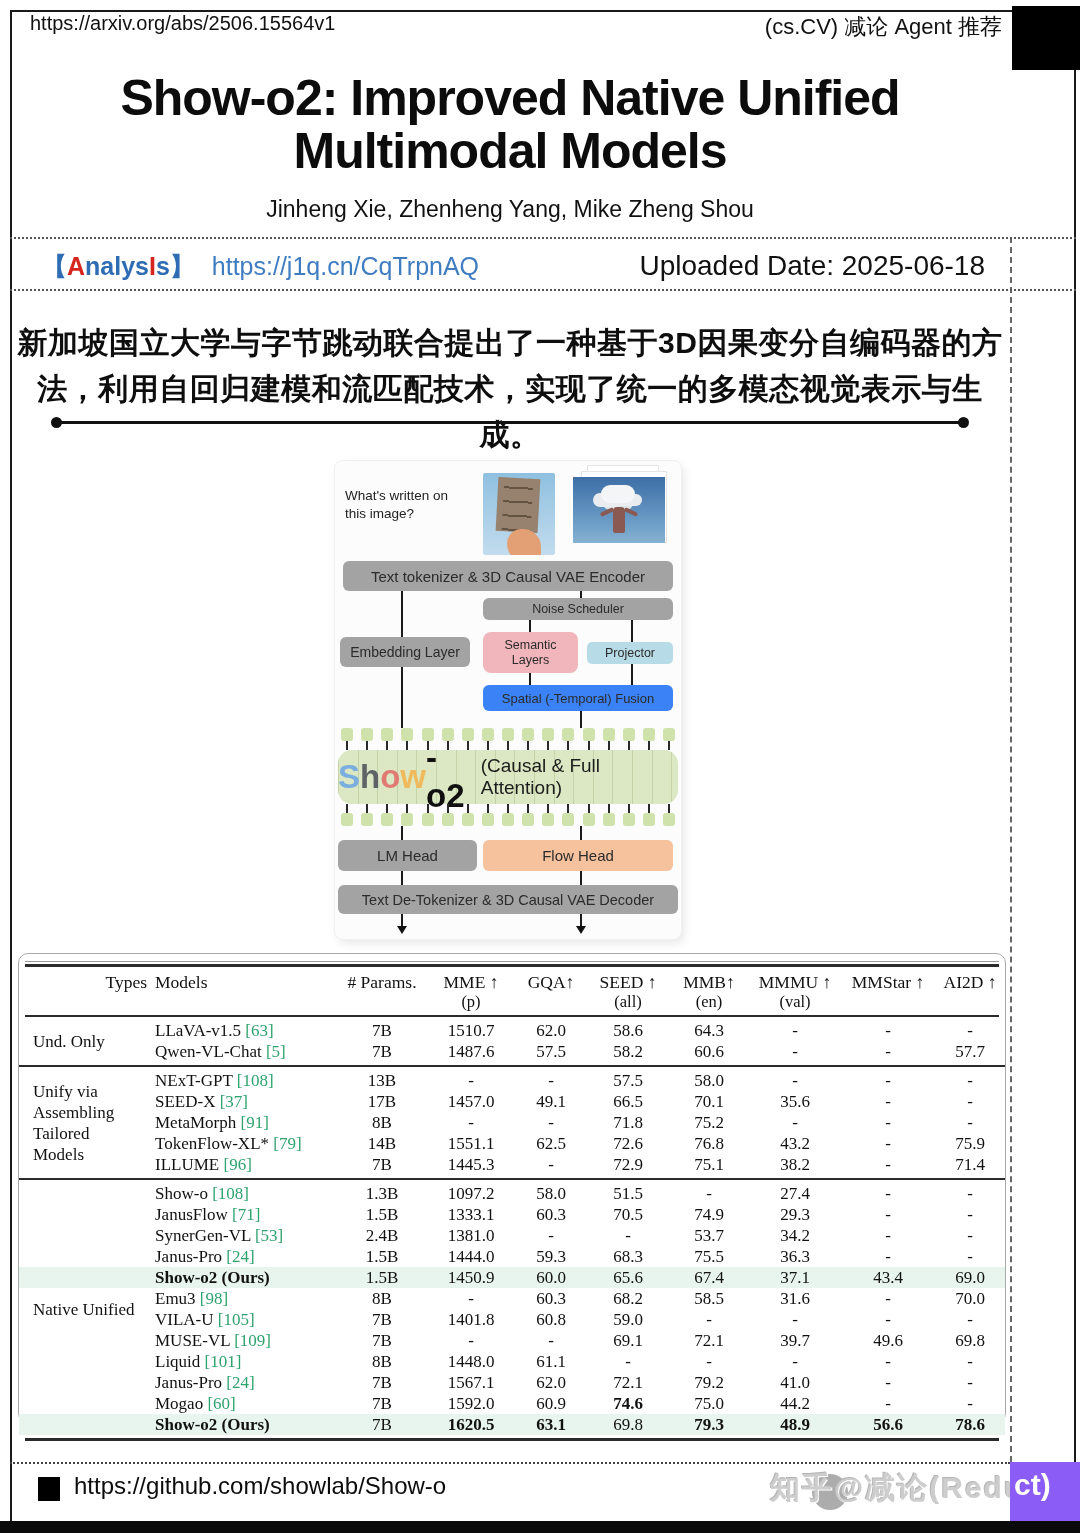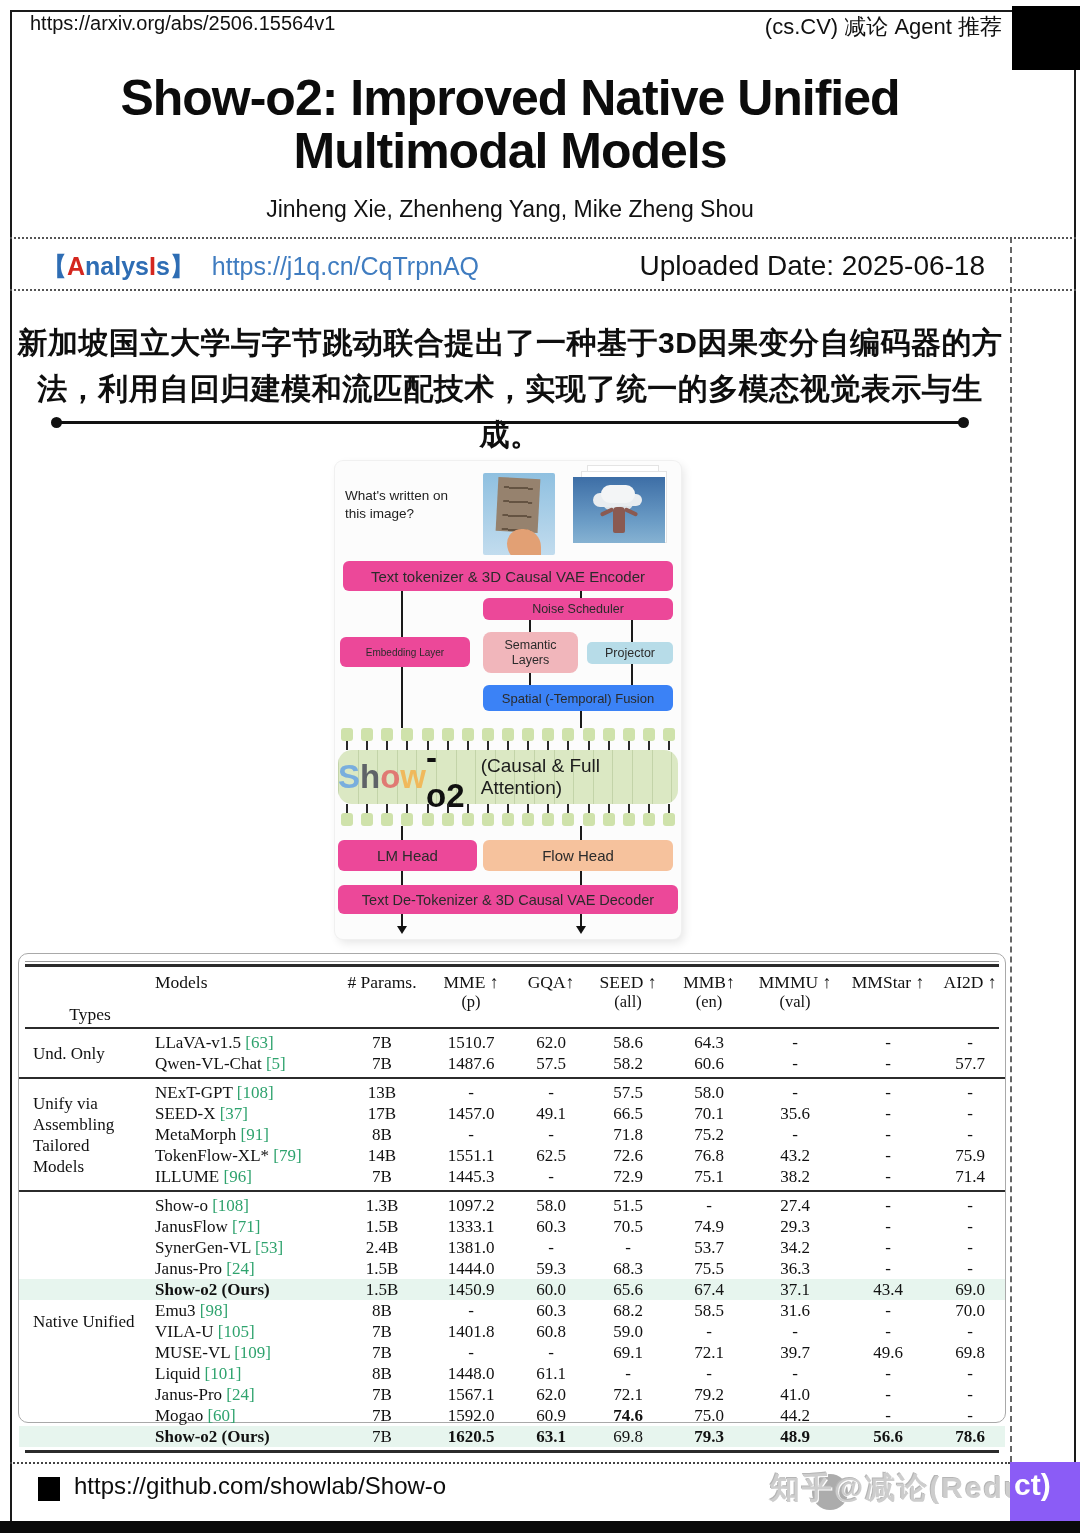--- a/index.html
+++ b/index.html
@@ -26,21 +26,21 @@
   
   .summary{position:absolute;left:10px;top:320px;width:1000px;text-align:center;
            font-size:30px;font-weight:bold;color:#0e0e0e;line-height:46px;letter-spacing:0.5px;}
   .divider{position:absolute;left:55px;top:421px;width:910px;height:3px;background:#111;}
   .divider .d{position:absolute;top:-4px;width:11px;height:11px;border-radius:50%;background:#111;}
   .divider .d.l{left:-4px}.divider .d.r{right:-4px}
   
   .panel{position:absolute;left:335px;top:461px;width:346px;height:478px;background:#fcfcfc;
          border-radius:8px;box-shadow:0 0 0 1px #f0f0f0,3px 4px 10px rgba(0,0,0,.10);}
   .dbox{position:absolute;display:flex;align-items:center;justify-content:center;text-align:center;
-        border-radius:6px;color:#2b2b2b;background:#ec4899;}
+        border-radius:6px;color:#2b2b2b;background:#a3a3a3;}
   .vline{position:absolute;width:2px;background:#1a1a1a;}
   .q-text{position:absolute;left:10px;top:26px;width:126px;font-size:13.5px;line-height:1.35;color:#222;}
   
   .img1{position:absolute;left:148px;top:12px;width:72px;height:82px;border-radius:2px;overflow:hidden;
         background:linear-gradient(180deg,#8fc0e0,#c2dcee);}
   .img1 .sign{position:absolute;left:14px;top:5px;width:42px;height:54px;background:#96826e;transform:rotate(3deg);
         background-image:repeating-linear-gradient(180deg,transparent 0 9px,rgba(60,45,30,.55) 9px 11px,transparent 11px 14px);
         background-size:70% 100%;background-repeat:no-repeat;background-position:50% 30%;}
   .img1 .hand{position:absolute;left:24px;top:56px;width:34px;height:34px;background:#e2a074;border-radius:45% 55% 20% 60%;}
   .img2{position:absolute;left:238px;top:16px;width:98px;height:72px;}
@@ -162,21 +162,21 @@
     <div class="dbox" style="left:8px;top:100px;width:330px;height:30px;font-size:15px">Text tokenizer &amp; 3D Causal VAE Encoder</div>
 
     <div class="vline" style="left:66px;top:130px;height:46px"></div>
     <div class="vline" style="left:245px;top:130px;height:7px"></div>
 
     <div class="dbox" style="left:148px;top:137px;width:190px;height:22px;font-size:12.5px">Noise Scheduler</div>
 
     <div class="vline" style="left:194px;top:159px;height:12px"></div>
     <div class="vline" style="left:296px;top:159px;height:22px"></div>
 
-    <div class="dbox" style="left:5px;top:176px;width:130px;height:30px;font-size:10px">Embedding Layer</div>
+    <div class="dbox" style="left:5px;top:176px;width:130px;height:30px;font-size:14px">Embedding Layer</div>
     <div class="dbox" style="left:148px;top:171px;width:95px;height:41px;font-size:12.5px;background:#f1b6bb;border-radius:8px;line-height:1.2;padding:0 10px;box-sizing:border-box">Semantic Layers</div>
     <div class="dbox" style="left:252px;top:181px;width:86px;height:22px;font-size:12.5px;background:#b7dce8;border-radius:5px">Projector</div>
 
     <div class="vline" style="left:194px;top:212px;height:12px"></div>
     <div class="vline" style="left:296px;top:203px;height:21px"></div>
 
     <div class="dbox" style="left:148px;top:224px;width:190px;height:26px;font-size:13px;background:#3b82f6">Spatial (-Temporal) Fusion</div>
 
     <div class="vline" style="left:66px;top:206px;height:61px"></div>
     <div class="vline" style="left:245px;top:250px;height:17px"></div>
@@ -347,21 +347,21 @@
     <div class="vline" style="left:66px;top:453px;height:12px"></div>
     <div class="arrow-head" style="left:62px;top:465px"></div>
     <div class="vline" style="left:245px;top:453px;height:12px"></div>
     <div class="arrow-head" style="left:241px;top:465px"></div>
   </div>
 
   <div class="tblpanel">
     <div class="rule-thin"></div>
     <div class="rule-thick"></div>
     <div class="thead" id="tbl-head">
-        <div class="hc c0" style="text-align: center; margin-top: 32px;">
+        <div class="hc c0" style="text-align: right;">
           <div class="main">Types</div>
         </div>
         <div class="hc c1" style="text-align: left;">
           <div class="main">Models</div>
         </div>
         <div class="hc c2">
           <div class="main"># Params.</div>
         </div>
         <div class="hc c3">
           <div class="main">MME ↑</div>

